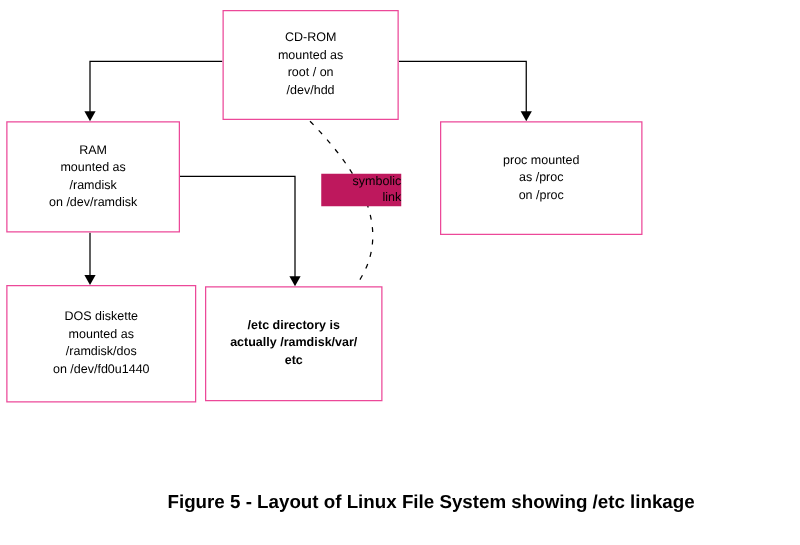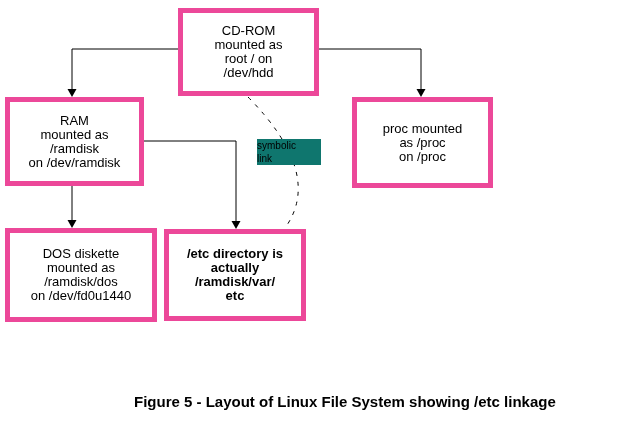--- a/index.html
+++ b/index.html
@@ -20,42 +20,42 @@
     position: absolute;
     left: 0;
     top: 0;
     width: 640px;
     height: 436px;
     pointer-events: none;
   }
   .node {
     position: absolute;
     box-sizing: border-box;
-    border: 5px solid #ec4899;
+    border: 1px solid #ec4899;
     background: #ffffff;
     display: flex;
     align-items: center;
     justify-content: center;
     text-align: center;
-    font-size: 13px;
+    font-size: 10px;
     line-height: 14px;
     white-space: pre-line;
   }
   .node-cdrom { left: 178px; top: 8px;   width: 141px; height: 88px; }
   .node-ram   { left: 5px;   top: 97px;  width: 139px; height: 89px; }
-  .node-proc  { left: 352px; top: 97px;  width: 141px; height: 91px; }
+  .node-proc  { left: 352px; top: 97px;  width: 162px; height: 91px; }
   .node-dos   { left: 5px;   top: 228px; width: 152px; height: 94px; }
   .node-etc   { left: 164px; top: 229px; width: 142px; height: 92px; font-weight: bold; }
   .edge-label {
     position: absolute;
     left: 257px;
     top: 139px;
     width: 64px;
-    background: #0f766e;
-    text-align: left;
+    background: #be185d;
+    text-align: right;
     font-size: 10px;
     line-height: 13px;
     white-space: pre-line;
   }
   .caption {
     position: absolute;
     left: 134px;
     top: 393px;
     font-size: 15px;
     font-weight: bold;

